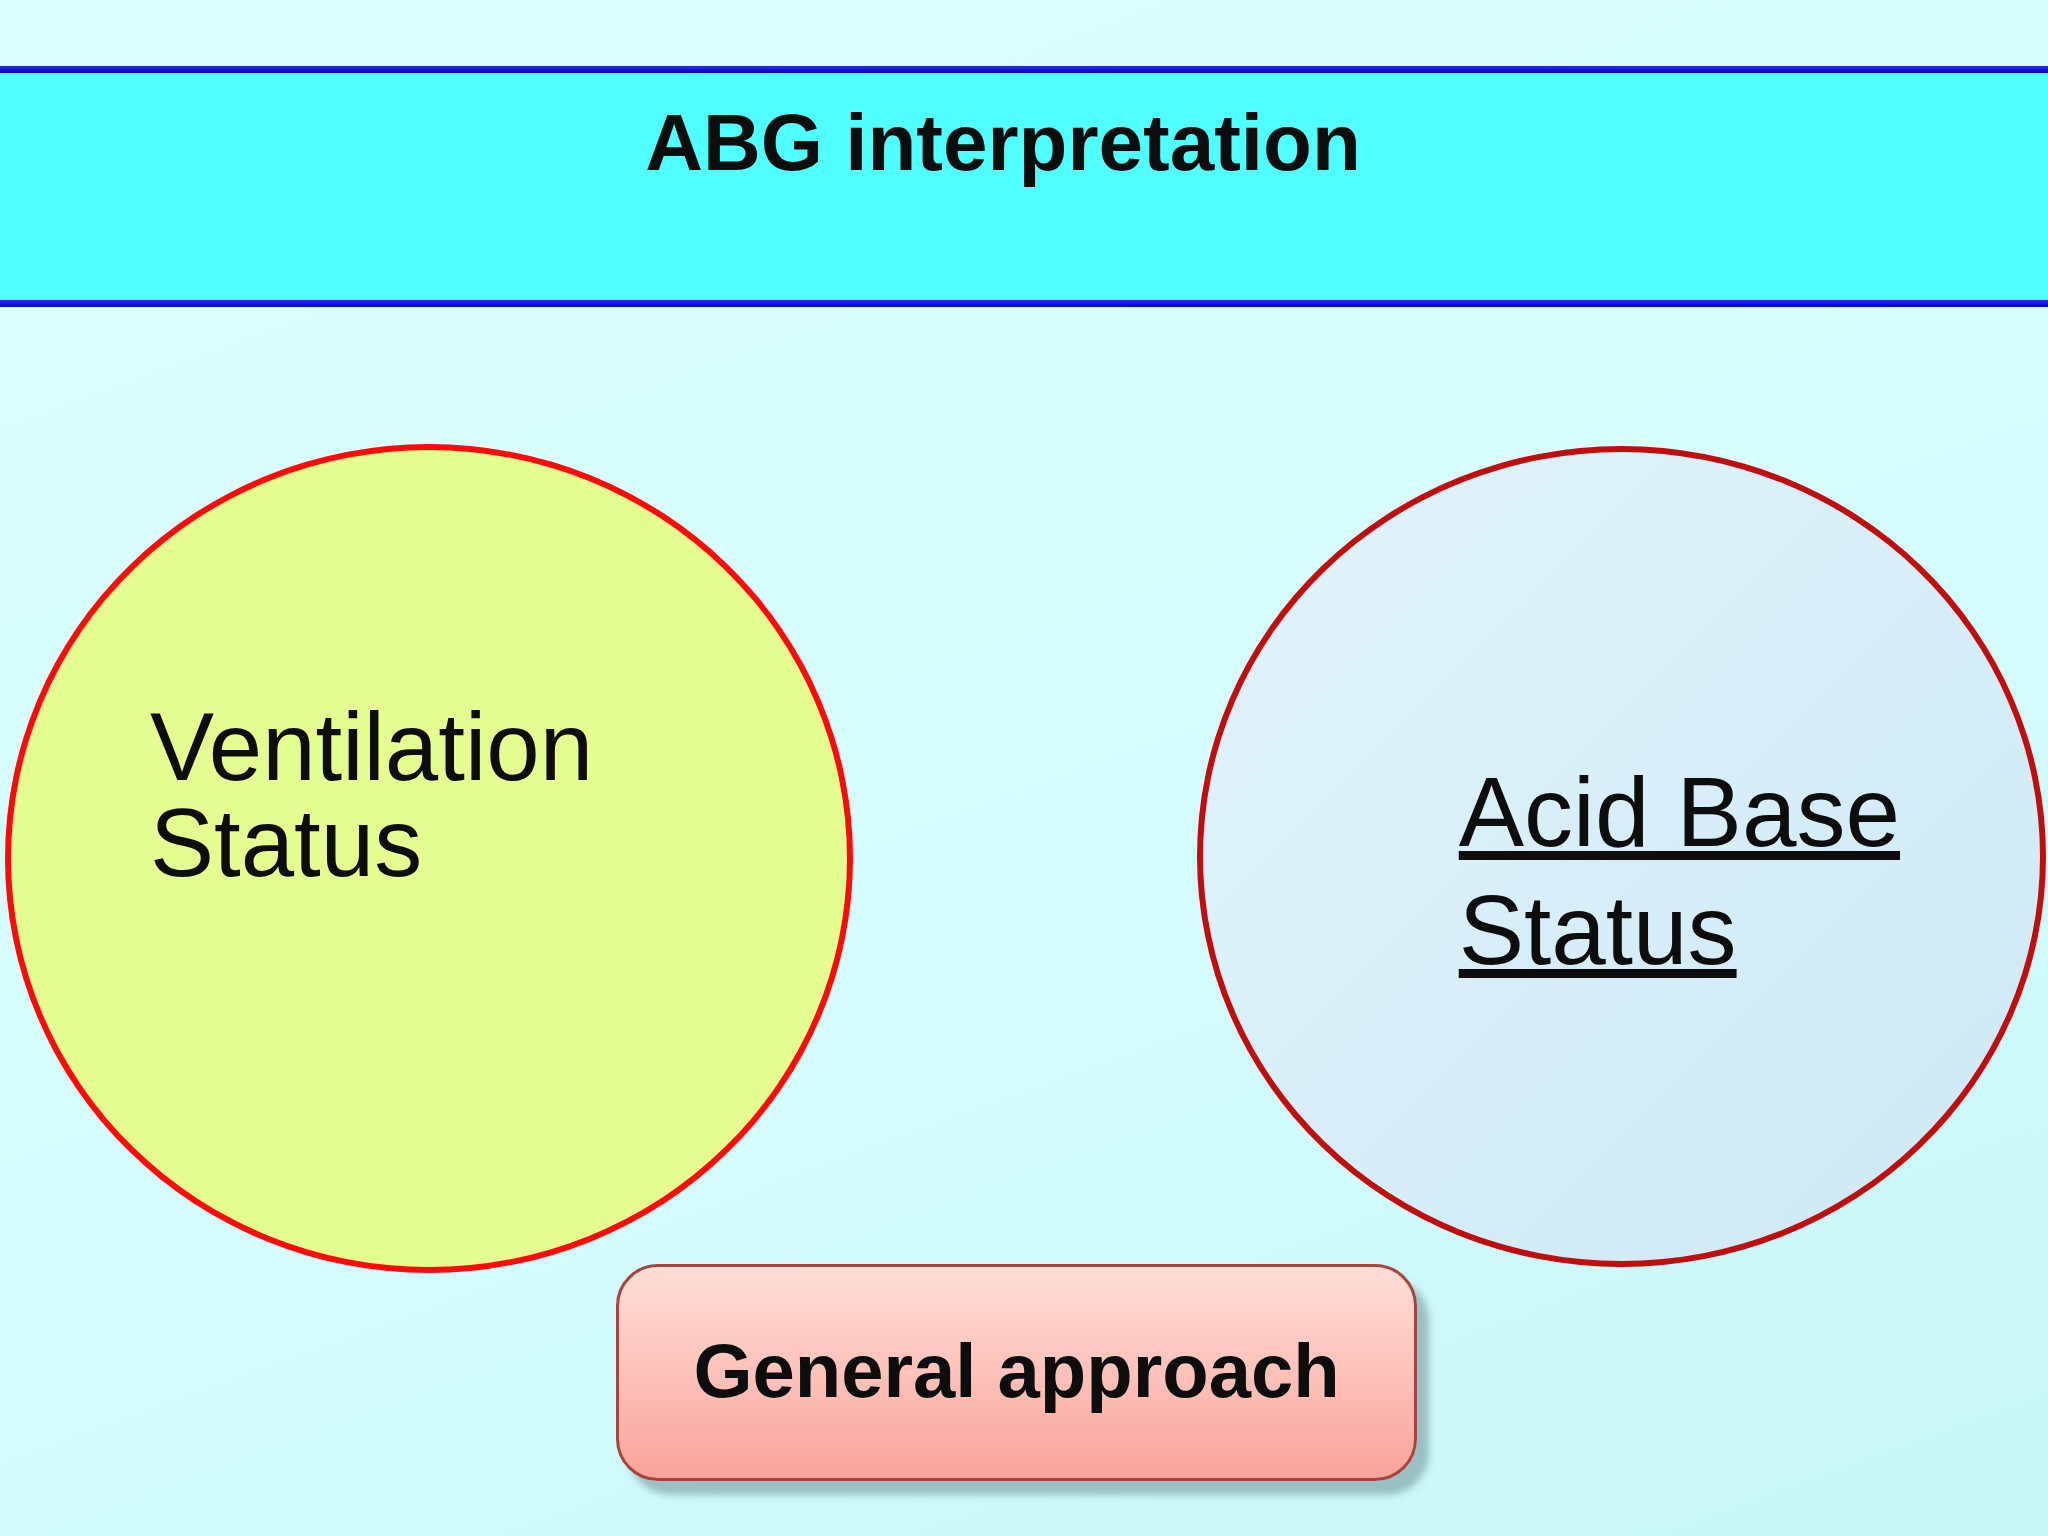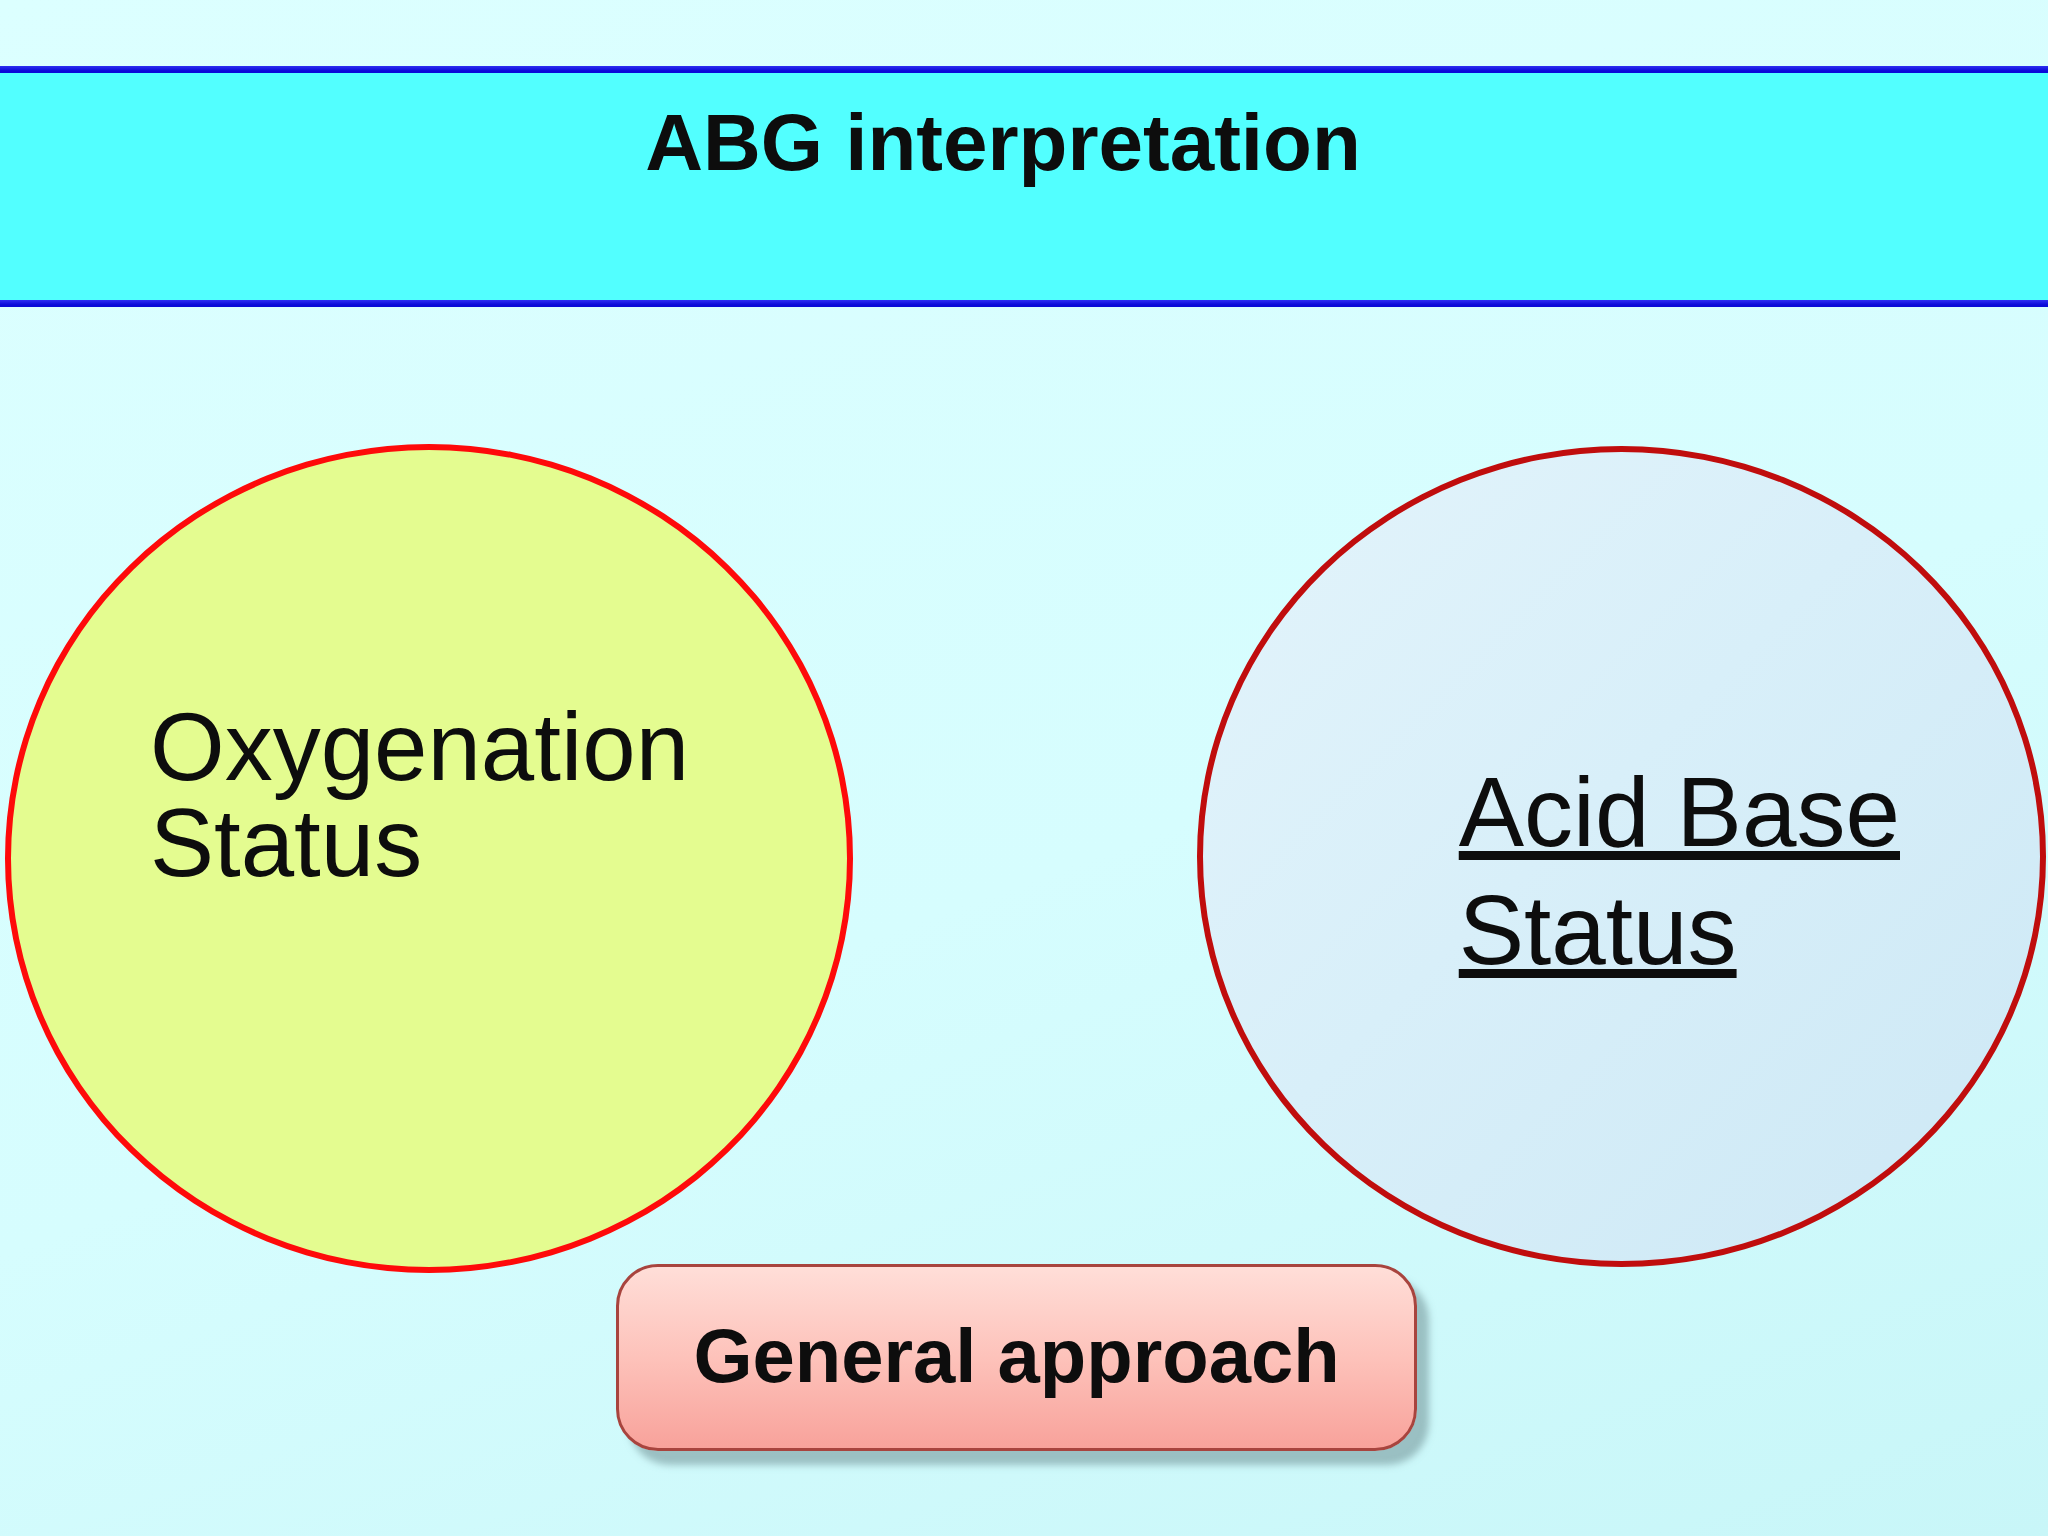--- a/index.html
+++ b/index.html
@@ -56,21 +56,21 @@
     text-align:left;
   }
   .circle.right .circle-text{
     right:140px;top:302px;
     font-size:98px;line-height:1.2;
     text-align:left;
     text-decoration:underline;
   }
   .circle-text span{display:block;}
   .approach-button{
-    position:absolute;left:616px;top:1264px;width:801px;height:187px;
+    position:absolute;left:616px;top:1264px;width:801px;height:217px;
     box-sizing:border-box;
     border-radius:42px;
     border:3px solid var(--button-border,#a8443e);
     background:linear-gradient(180deg,var(--button-top,#ffded8) 0%,#fdc1b9 52%,var(--button-bottom,#f8a29b) 100%);
     box-shadow:12px 14px 7px rgba(104,136,140,0.5);
     display:flex;align-items:center;justify-content:center;
     cursor:pointer;
   }
   .approach-button .label{
     font-size:76px;font-weight:bold;color:var(--text,#0d0d0d);
@@ -87,21 +87,21 @@
   <div class="blue-line top"></div>
 
   <div class="title-band">
     <h1>ABG interpretation</h1>
   </div>
 
   <div class="blue-line bottom"></div>
 
   <div class="circle left">
     <div class="circle-text">
-      <span>Oxygenation</span>
+      <span>Ventilation</span>
       <span>Status</span>
     </div>
   </div>
 
   <div class="circle right">
     <div class="circle-text">
       <span>Acid Base</span>
       <span>Status</span>
     </div>
   </div>

